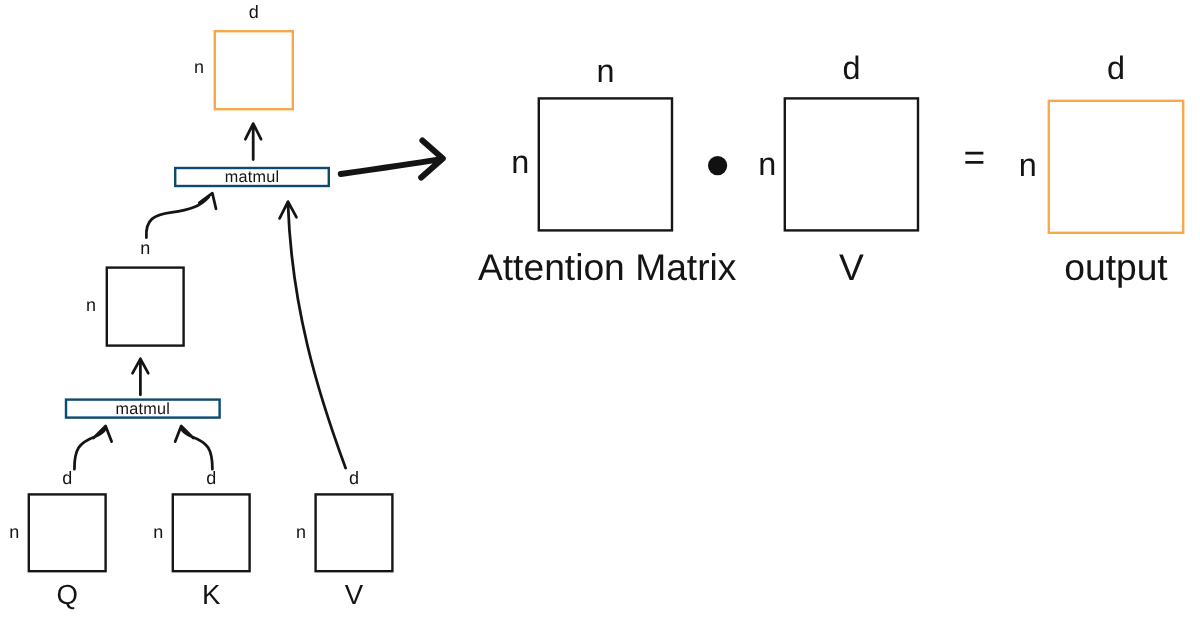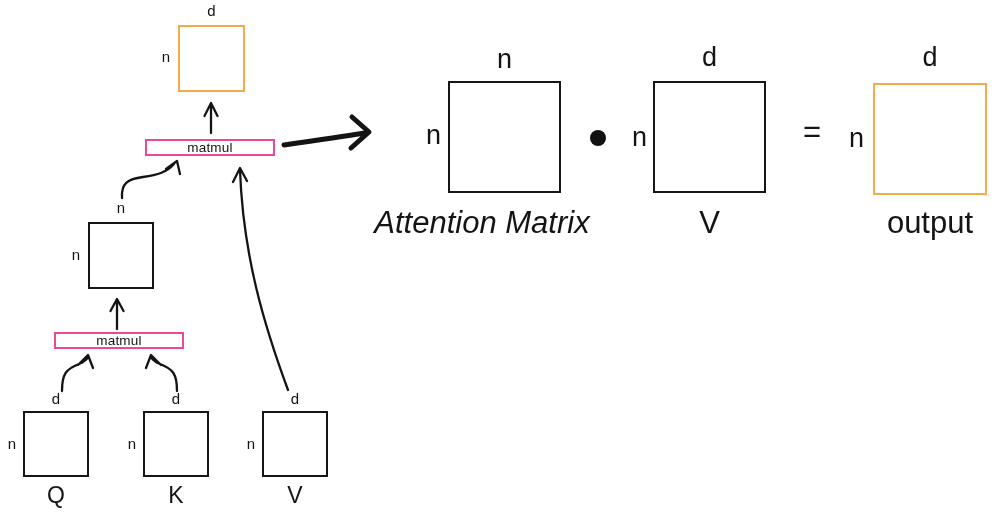--- a/index.html
+++ b/index.html
@@ -5,21 +5,21 @@
   html,body{margin:0;padding:0;background:#fff;}
   .canvas{
     position:relative;width:1000px;height:521px;background:#ffffff;
     font-family:"Liberation Sans",sans-serif;color:#141414;overflow:hidden;
   }
   .arrows{position:absolute;left:0;top:0;width:1000px;height:521px;}
   .sq{position:absolute;background:#fff;border:2.5px solid #161616;box-sizing:border-box;}
   .sq.thin{border-width:2px;}
   .sq.orange{border:2px solid #F7A84A;}
   .mm{
-    position:absolute;background:#fff;border:2px solid #ec4899;box-sizing:border-box;
+    position:absolute;background:#fff;border:2px solid #0c4a6e;box-sizing:border-box;
     display:flex;align-items:center;justify-content:center;
     font-size:13.5px;letter-spacing:.2px;
   }
   .lbl{position:absolute;line-height:1;white-space:nowrap;}
   .ctr{text-align:center;}
   .rgt{text-align:right;}
   .sm{font-size:15px;}
   .md{font-size:23px;}
   .dim{font-size:27px;}
   .cap{font-size:31px;}
@@ -67,21 +67,21 @@
   <div class="lbl md ctr" style="left:143px;top:484px;width:66px;">K</div>
 
   <div class="lbl sm ctr" style="left:262px;top:391px;width:66px;">d</div>
   <div class="lbl sm rgt" style="left:239px;top:436px;width:16px;">n</div>
   <div class="sq" style="left:262px;top:411px;width:66px;height:66px;"></div>
   <div class="lbl md ctr" style="left:262px;top:484px;width:66px;">V</div>
 
   <div class="lbl dim ctr" style="left:448px;top:46px;width:113px;">n</div>
   <div class="lbl dim rgt" style="left:415px;top:122px;width:26px;">n</div>
   <div class="sq thin" style="left:448px;top:81px;width:113px;height:112px;"></div>
-  <div class="lbl cap ctr" style="left:352px;top:207px;width:260px;font-style:italic;">Attention Matrix</div>
+  <div class="lbl cap ctr" style="left:376px;top:207px;width:260px;">Attention Matrix</div>
 
   <div class="dot" style="left:590px;top:130px;"></div>
 
   <div class="lbl dim rgt" style="left:621px;top:124px;width:26px;">n</div>
   <div class="lbl dim ctr" style="left:653px;top:44px;width:113px;">d</div>
   <div class="sq thin" style="left:653px;top:81px;width:113px;height:112px;"></div>
   <div class="lbl cap ctr" style="left:653px;top:207px;width:113px;">V</div>
 
   <div class="lbl cap ctr" style="left:794px;top:116px;width:36px;">=</div>
 

